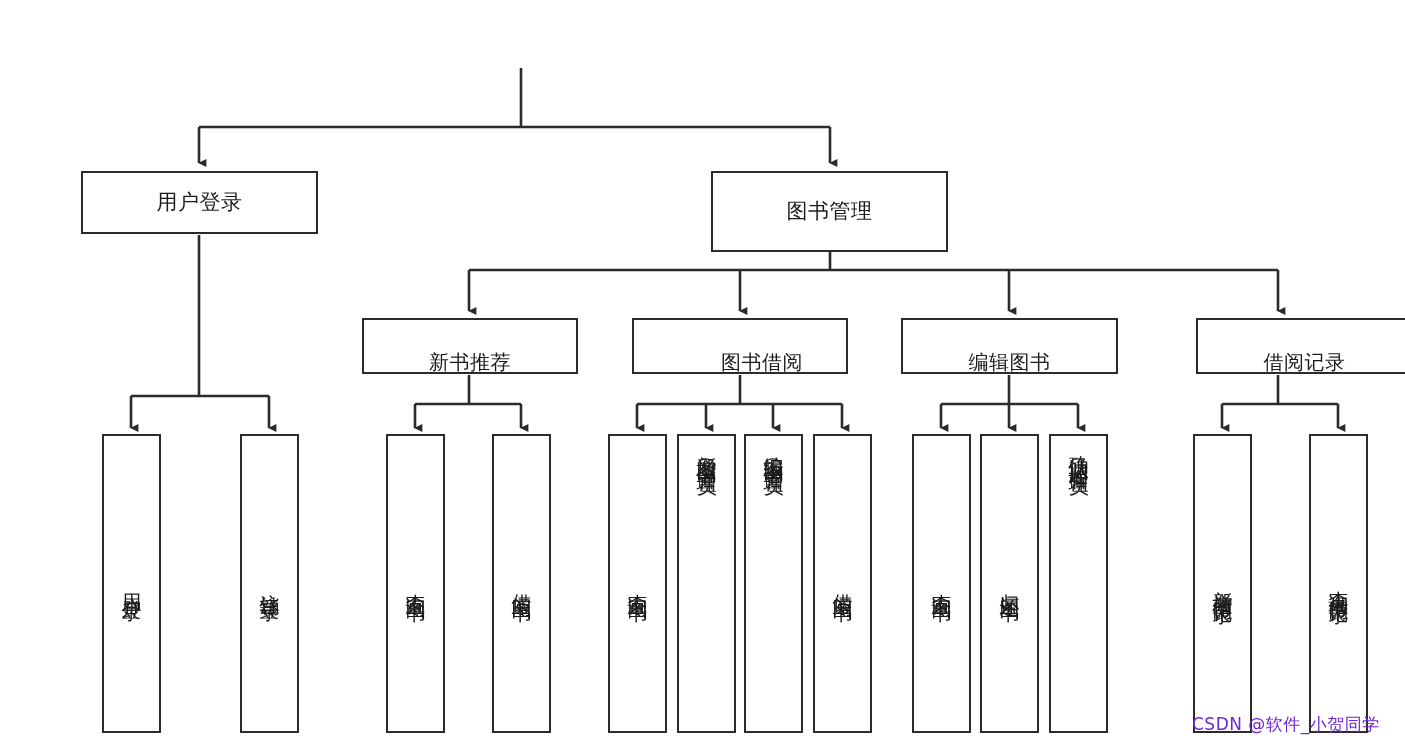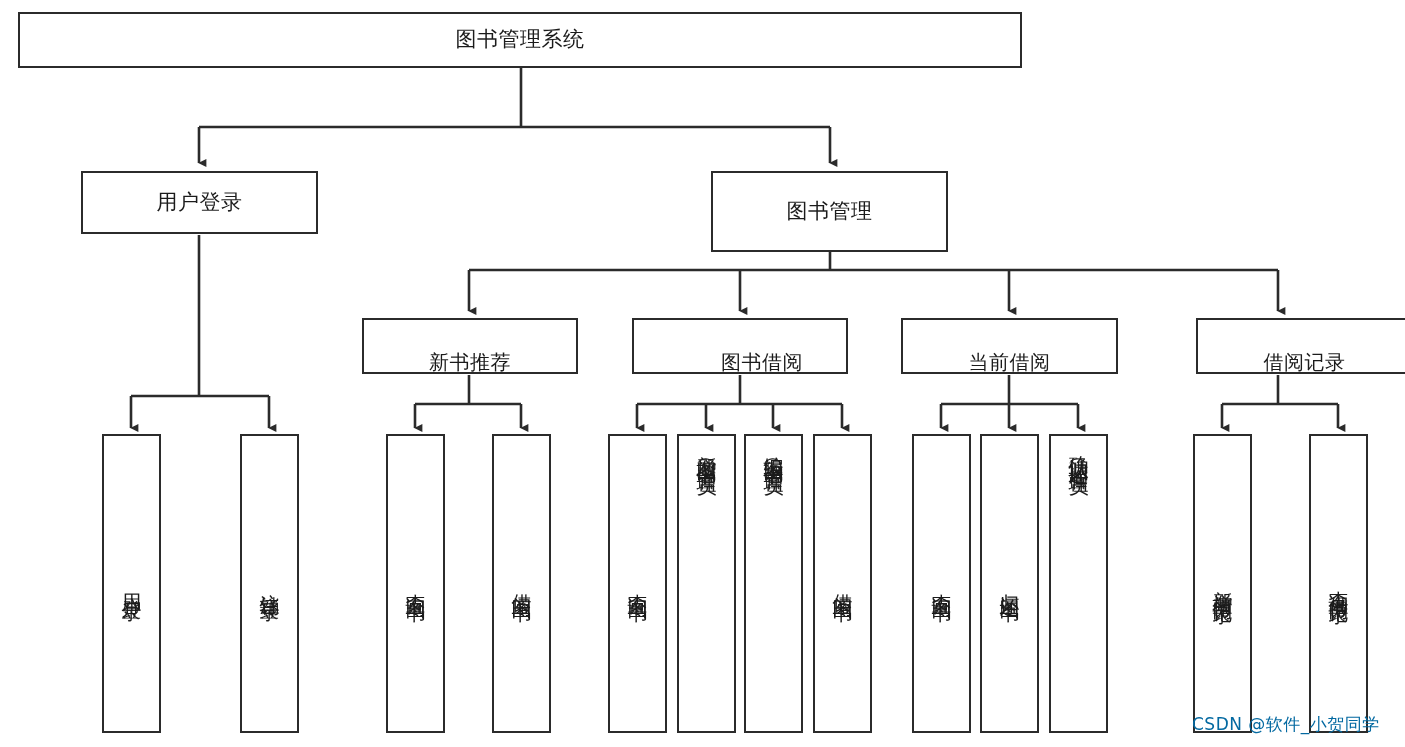--- a/index.html
+++ b/index.html
@@ -62,21 +62,21 @@
   }
   .node.leaf.center-text {
     align-items: center;
     padding-top: 0;
   }
   .watermark {
     position: absolute;
     left: 1192px;
     top: 713px;
     font-size: 17px;
-    color: #0369a1;
+    color: #6d28d9;
     white-space: nowrap;
     z-index: 5;
     letter-spacing: 0.5px;
   }
 </style>
 </head>
 <body>
 
 <div id="canvas">
 
@@ -123,39 +123,36 @@
       <line x1="1009" y1="404" x2="1009" y2="428" marker-end="url(#arrow)"></line>
       <line x1="1078" y1="404" x2="1078" y2="428" marker-end="url(#arrow)"></line>
 
       <line x1="1278" y1="375" x2="1278" y2="404"></line>
       <line x1="1222" y1="404" x2="1338" y2="404"></line>
       <line x1="1222" y1="404" x2="1222" y2="428" marker-end="url(#arrow)"></line>
       <line x1="1338" y1="404" x2="1338" y2="428" marker-end="url(#arrow)"></line>
     </g>
   </svg>
 
-  <div class="node root" style="left:18px; top:12px; width:1004px; height:56px;">
-    <span class="label">图书管理系统</span>
-  </div>
 
   <div class="node lvl2" style="left:81px; top:171px; width:237px; height:63px;">
     <span class="label">用户登录</span>
   </div>
   <div class="node lvl2" style="left:711px; top:171px; width:237px; height:81px;">
     <span class="label">图书管理</span>
   </div>
 
   <div class="node lvl3" style="left:362px; top:318px; width:216px; height:56px;">
     <span class="label">新书推荐</span>
   </div>
   <div class="node lvl3" style="left:632px; top:318px; width:216px; height:56px;padding-left:44px;">
     <span class="label">图书借阅</span>
   </div>
   <div class="node lvl3" style="left:901px; top:318px; width:217px; height:56px;">
-    <span class="label">当前借阅</span>
+    <span class="label">编辑图书</span>
   </div>
   <div class="node lvl3" style="left:1196px; top:318px; width:217px; height:56px;">
     <span class="label">借阅记录</span>
   </div>
 
   <div class="node leaf center-text" style="left:102px; top:434px; width:59px; height:299px;">
     <span class="label">用户登录</span>
   </div>
   <div class="node leaf center-text" style="left:240px; top:434px; width:59px; height:299px;">
     <span class="label">注销登录</span>

